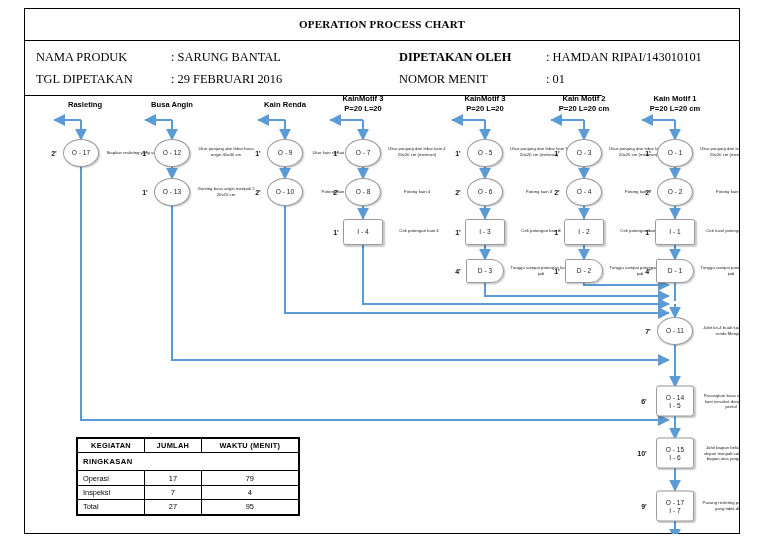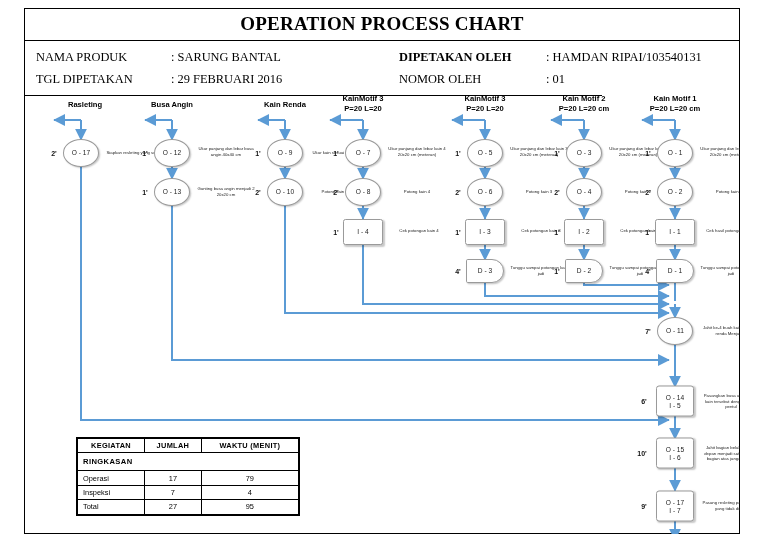--- a/index.html
+++ b/index.html
@@ -3,21 +3,21 @@
 <meta charset="utf-8">
 <style>
   html,body{margin:0;padding:0;background:#fff;}
   body{width:768px;height:543px;font-family:"Liberation Sans",sans-serif;overflow:hidden;}
   #root{position:relative;width:768px;height:543px;}
 
   .outer{position:absolute;left:24px;top:8px;width:716px;height:526px;border:1.6px solid #000;box-sizing:border-box;}
 
   .title-row{position:absolute;left:24px;top:8px;width:716px;height:33px;border-bottom:1.6px solid #000;box-sizing:border-box;
     display:flex;align-items:center;justify-content:center;}
-  .title-row .t{font-family:"Liberation Serif",serif;font-weight:bold;font-size:19px;letter-spacing:.2px;color:#000;}
+  .title-row .t{font-family:"Liberation Serif",serif;font-weight:bold;font-size:11px;letter-spacing:.2px;color:#000;}
 
   .info-row{position:absolute;left:24px;top:41px;width:578px;height:55px;border-bottom:1.6px solid #000;box-sizing:border-box;}
   .info-cell{position:absolute;font-family:"Liberation Serif",serif;font-size:12.4px;color:#000;white-space:nowrap;}
   .lb1{left:12px;top:9px;} .lv1{left:147px;top:9px;}
   .lb2{left:12px;top:31px;} .lv2{left:147px;top:31px;}
   .rb1{left:375px;top:9px;font-weight:bold;} .rv1{left:522px;top:9px;}
   .rb2{left:375px;top:31px;} .rv2{left:522px;top:31px;}
 
   .canvas{position:absolute;left:24px;top:96px;width:716px;height:438px;overflow:hidden;}
 
@@ -62,22 +62,22 @@
   <div class="title-row">
     <div class="t">OPERATION PROCESS CHART</div>
   </div>
 
   <div class="info-row">
     <div class="info-cell lb1">NAMA PRODUK</div>
     <div class="info-cell lv1">: SARUNG BANTAL</div>
     <div class="info-cell lb2">TGL DIPETAKAN</div>
     <div class="info-cell lv2">: 29 FEBRUARI 2016</div>
     <div class="info-cell rb1">DIPETAKAN OLEH</div>
-    <div class="info-cell rv1">: HAMDAN RIPAI/103540131</div>
-    <div class="info-cell rb2">NOMOR OLEH</div>
+    <div class="info-cell rv1">: HAMDAN RIPAI/143010101</div>
+    <div class="info-cell rb2">NOMOR MENIT</div>
     <div class="info-cell rv2">: 01</div>
   </div>
 
   <div class="canvas">
 
     <svg class="lines" viewBox="0 0 716 438">
       <defs>
         <marker id="ah" markerWidth="7" markerHeight="7" refX="5.6" refY="3" orient="auto">
           <path d="M0,0 L6,3 L0,6 z" fill="#5B9BD5"></path>
         </marker>

